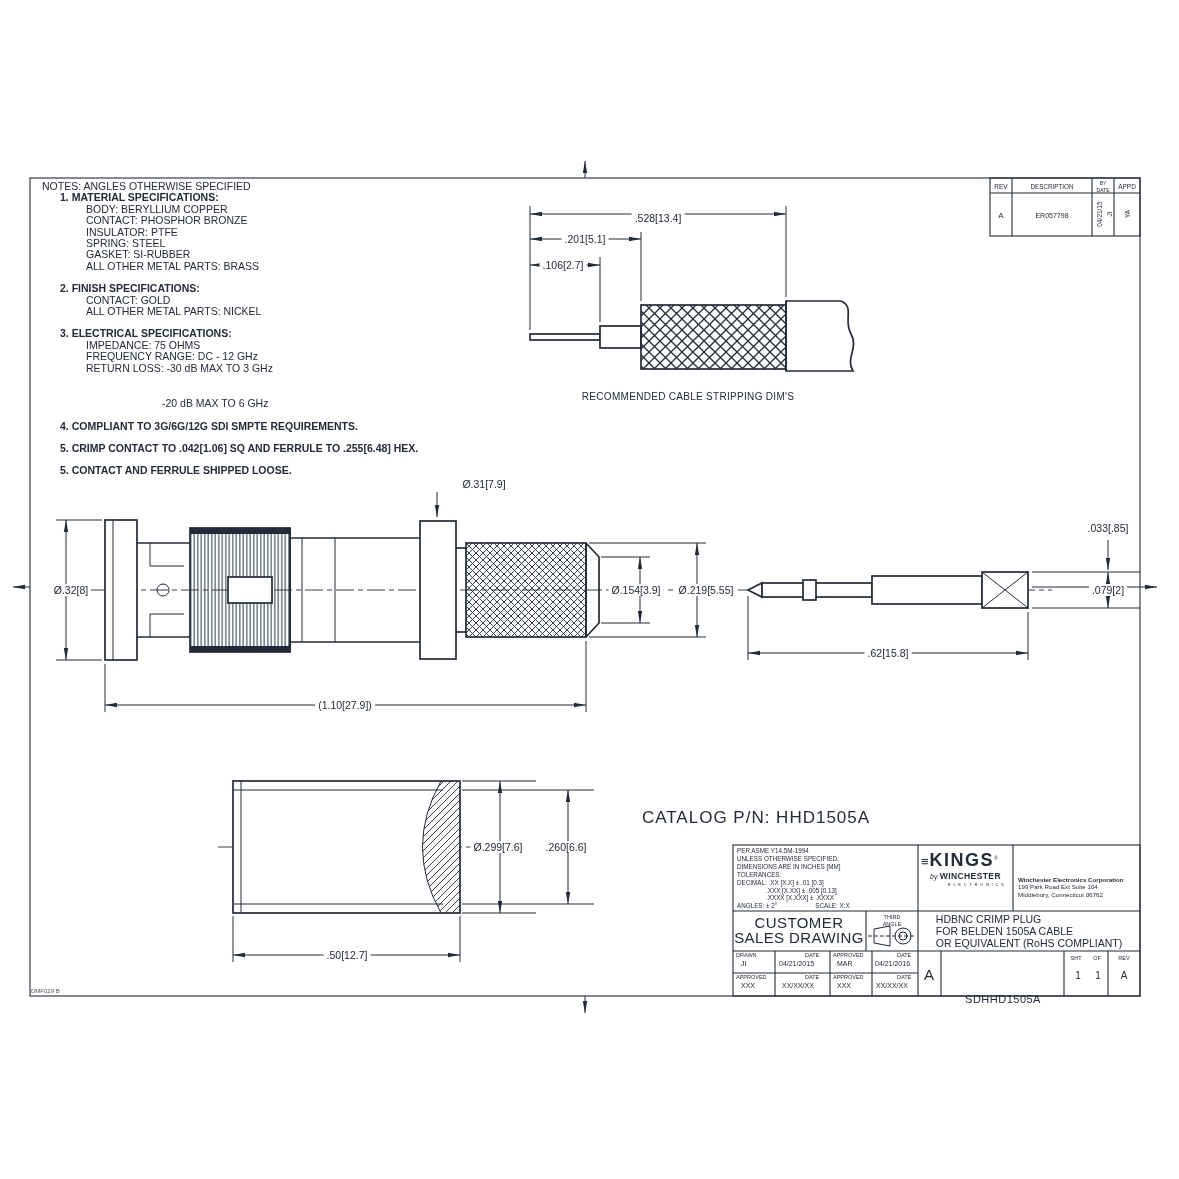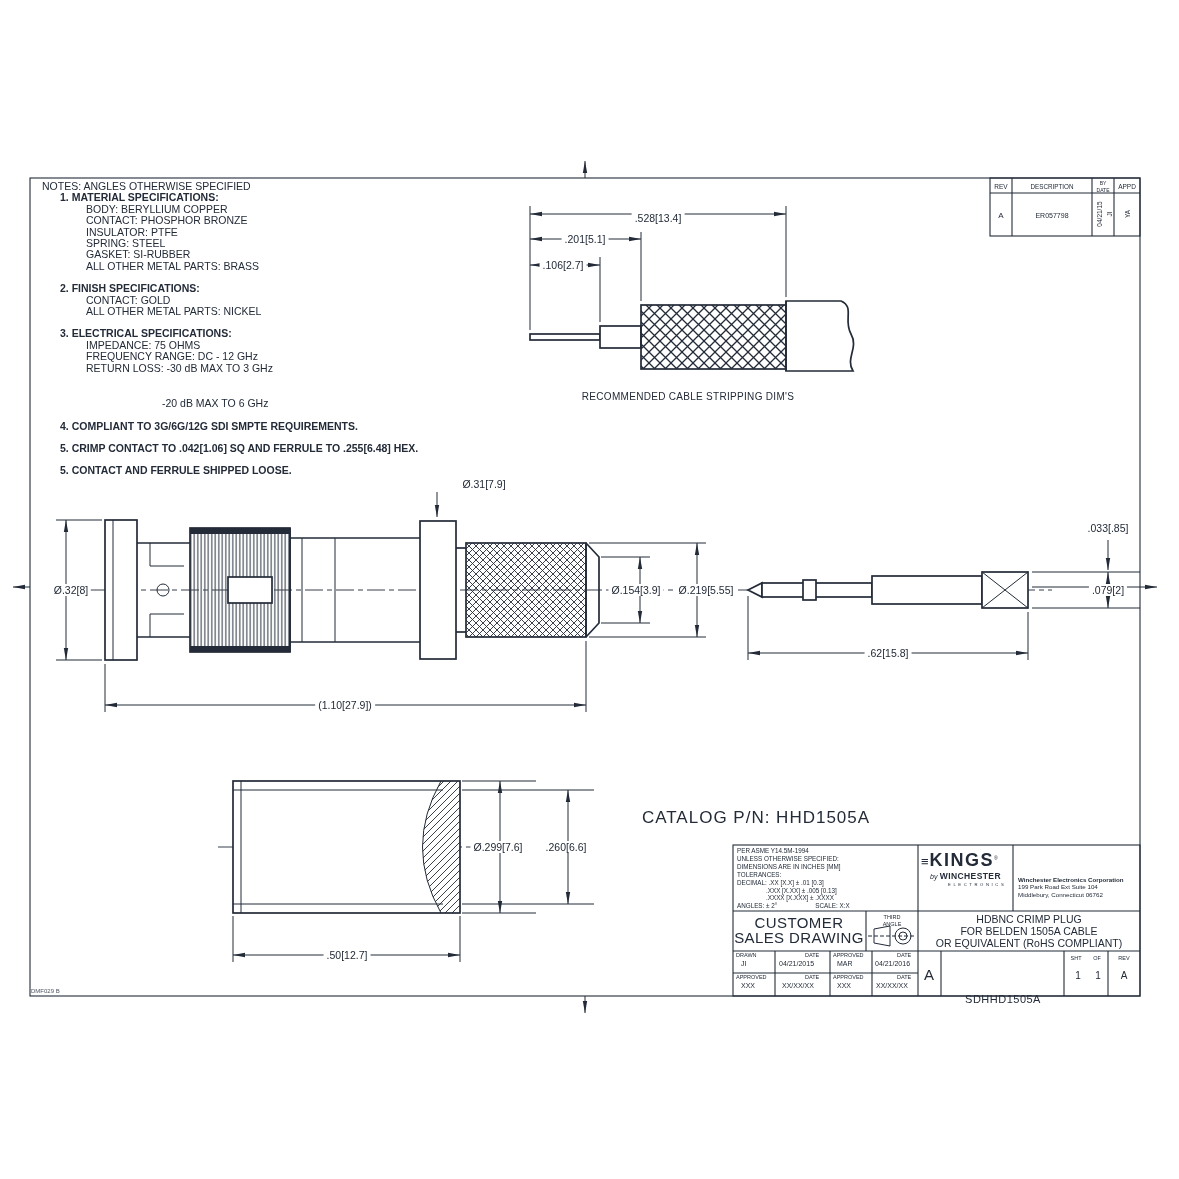--- a/index.html
+++ b/index.html
@@ -34,21 +34,21 @@
   .kings-bars { font-size:13px; margin-right:1px; font-weight:bold; }
   .kings-name { font-weight:bold; font-size:18px; letter-spacing:1.5px; }
   .kings-reg { font-size:5px; vertical-align:super; }
   .kings-by { font-size:8.5px; margin-top:1px; padding-left:9px; }
   .by-i { font-style:italic; font-size:7px; }
   .winch { font-weight:bold; letter-spacing:.4px;text-align:right; }
   .elec { font-size:4.2px; letter-spacing:2.6px; padding-left:27px; margin-top:1px; }
   .corp { font-size:6.2px; line-height:7.3px; }
   .corp .b { font-weight:bold; }
   .doctype { text-align:center; font-size:15px; line-height:15px; letter-spacing:.4px; }
-  .dwgtitle { text-align:center; font-size:10.5px; line-height:12px; }
+  .dwgtitle { font-size:10.5px; line-height:12px; }
   .partnum { font-size:11px; letter-spacing:.5px; }
 </style>
 </head>
 <body>
 
 <svg class="linework" width="1179" height="1179" viewBox="0 0 1179 1179">
   <defs>
     <marker id="ar" viewBox="0 0 12 6" markerWidth="12" markerHeight="6" refX="12" refY="3" orient="auto-start-reverse" markerUnits="userSpaceOnUse">
       <path d="M0,0.8 L12,3 L0,5.2 Z" fill="#232b38"></path>
     </marker>

